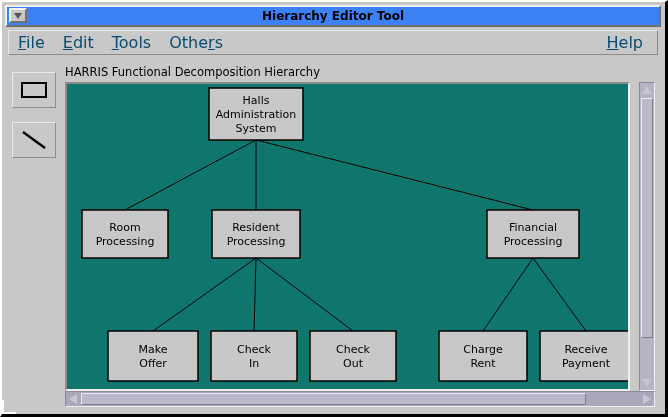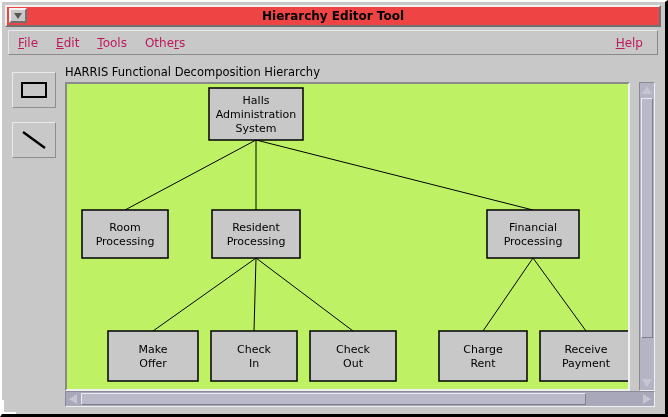--- a/index.html
+++ b/index.html
@@ -30,21 +30,21 @@
     background: #c8c8c8;
   }
 
   
   .titlebar {
     position: absolute;
     left: 3px;
     top: 3px;
     right: 4px;
     height: 22px;
-    background: #ef4444;
+    background: #3b82f6;
     border-top: 2px solid #f2f2f2;
     border-left: 2px solid #f2f2f2;
     border-right: 2px solid #707070;
     border-bottom: 2px solid #707070;
     box-sizing: border-box;
   }
   .win-menu-btn {
     position: absolute;
     left: 2px;
     top: 1px;
@@ -88,22 +88,22 @@
     background: #c8c8c8;
     border-top: 1px solid #e8e8e8;
     border-left: 1px solid #e8e8e8;
     border-right: 1px solid #8a8a8a;
     border-bottom: 1px solid #8a8a8a;
     box-sizing: border-box;
     display: flex;
     align-items: center;
   }
   .menu-item {
-    font-size: 12px;
-    color: #be185d;
+    font-size: 16px;
+    color: #0c4a6e;
     padding: 2px 9px;
     cursor: default;
     white-space: nowrap;
     font-family: "DejaVu Sans", sans-serif;
   }
   .menu-item .mn { text-decoration: underline; }
   .menu-spacer { flex: 1 1 auto; }
 
   
   .palette {
@@ -144,21 +144,21 @@
     font-size: 11.5px;
     color: #000000;
     font-family: "DejaVu Sans", sans-serif;
   }
   .canvas-frame {
     position: absolute;
     left: 63px;
     top: 80px;
     width: 565px;
     height: 309px;
-    background: #bef264;
+    background: #0f766e;
     border-top: 2px solid #8a8a8a;
     border-left: 2px solid #8a8a8a;
     border-right: 2px solid #f0f0f0;
     border-bottom: 2px solid #f0f0f0;
     box-sizing: border-box;
     overflow: hidden;
   }
   .canvas-svg {
     position: absolute;
     left: 0;

